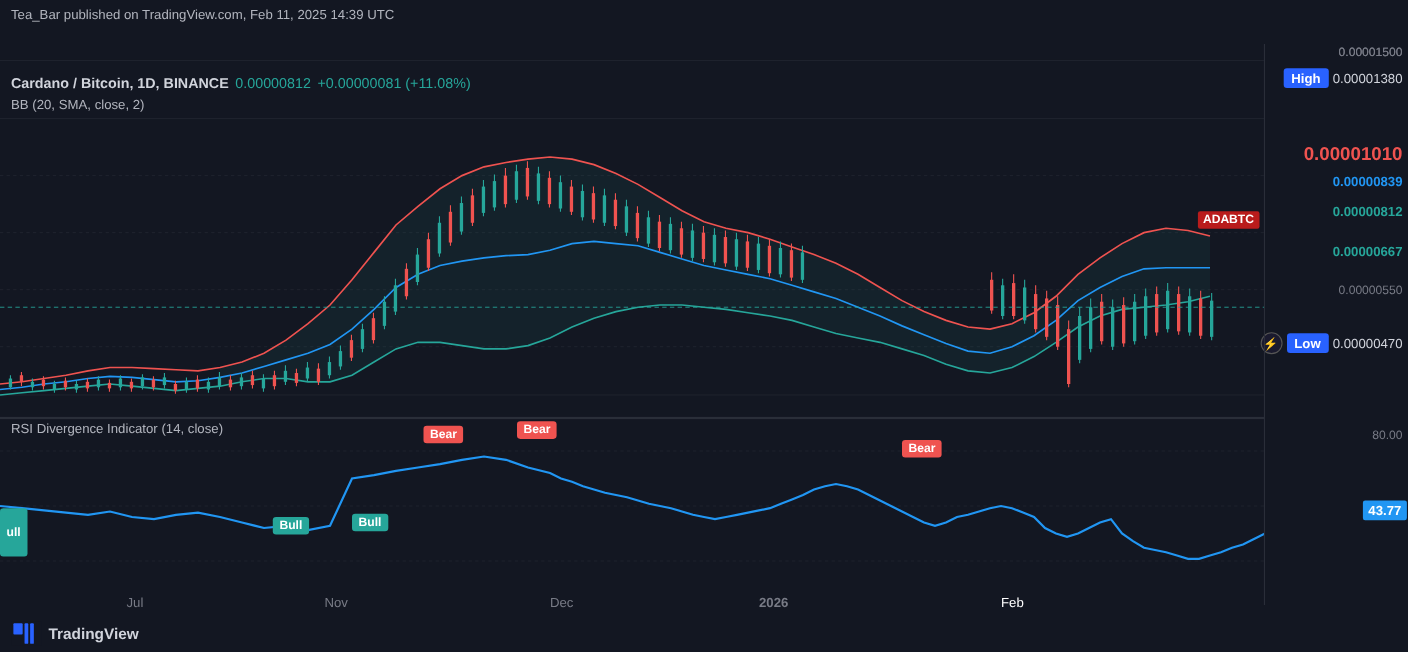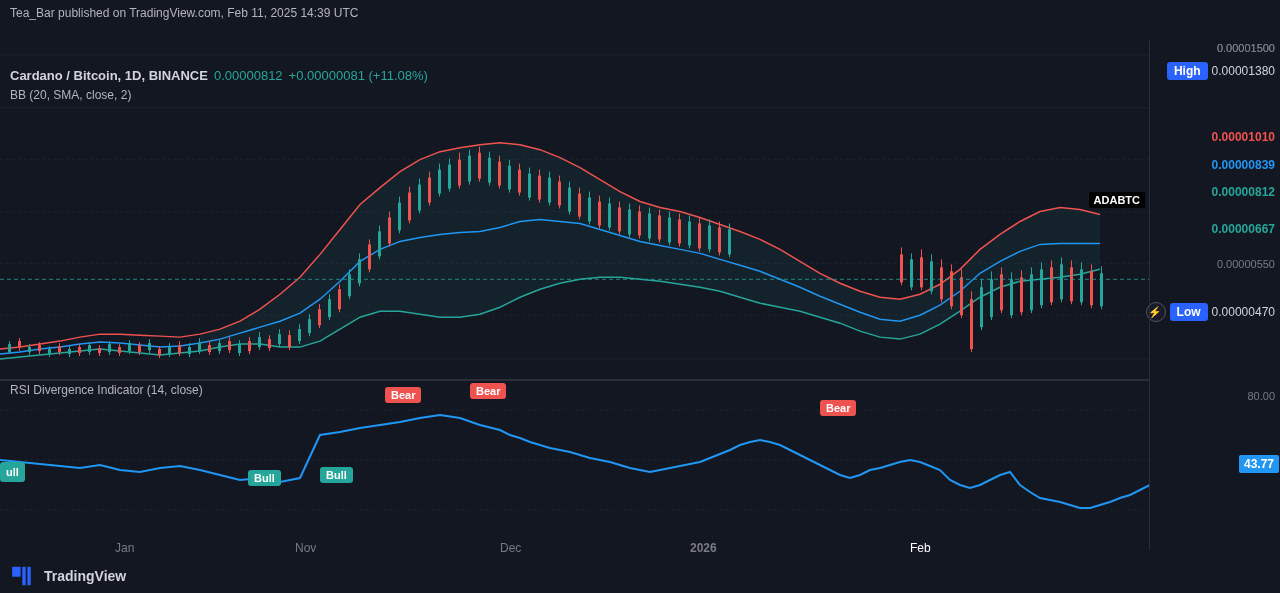--- a/index.html
+++ b/index.html
@@ -351,55 +351,55 @@
       0,80 20,82 40,84 60,86 80,88 100,85 120,90 140,92 160,88 180,86 200,90 220,95 240,100 260,98 280,102 300,98 320,55 340,52 360,48 380,45 400,42 420,38 440,35 460,38 480,45 500,50 510,55 520,58 530,62 540,65 550,68 560,70 570,72 580,75 590,78 600,80 610,82 620,85 630,88 640,90 650,92 660,90 670,88 680,86 690,84 700,82 710,78 720,74 730,70 740,65 750,62 760,60 770,62 780,65 790,70 800,75 810,80 820,85 830,90 840,95 850,98 860,95 870,90 880,88 890,85 900,82 910,80 920,82 930,86 940,90 950,100 960,105 970,108 980,105 990,100 1000,95 1010,92 1020,105 1030,112 1040,118 1050,120 1060,122 1070,125 1080,128 1090,128 1100,125 1110,122 1120,118 1130,115 1140,110 1150,105" fill="none" stroke="#2196f3" stroke-width="2"></polyline>
   </svg>
 
   <div style="position:absolute;right:5px;top:42px;font-size:11px;color:#787b86;">0.00001500</div>
 
   <div style="position:absolute;right:5px;top:62px;display:flex;align-items:center;gap:4px;">
     <span style="background:#2962ff;color:#fff;font-size:12px;font-weight:bold;padding:2px 7px;border-radius:3px;">High</span>
     <span style="color:#d1d4dc;font-size:12px;">0.00001380</span>
   </div>
 
-  <div style="position:absolute;right:5px;top:130px;color:#ef5350;font-size:12px;font-weight:bold;">0.00001010</div>
+  <div style="position:absolute;right:5px;top:130px;color:#ef5350;font-size:17px;font-weight:bold;">0.00001010</div>
 
   <div style="position:absolute;right:5px;top:158px;color:#2196f3;font-size:12px;font-weight:bold;">0.00000839</div>
 
-  <div style="position:absolute;right:135px;top:192px;background:#000000;color:#fff;font-size:11px;font-weight:bold;padding:2px 5px;border-radius:2px;">ADABTC</div>
+  <div style="position:absolute;right:135px;top:192px;background:#b91c1c;color:#fff;font-size:11px;font-weight:bold;padding:2px 5px;border-radius:2px;">ADABTC</div>
 
   <div style="position:absolute;right:5px;top:185px;color:#26a69a;font-size:12px;font-weight:bold;">0.00000812</div>
 
   <div style="position:absolute;right:5px;top:222px;color:#26a69a;font-size:12px;font-weight:bold;">0.00000667</div>
 
   <div style="position:absolute;right:5px;top:258px;color:#787b86;font-size:11px;">0.00000550</div>
 
   <div style="position:absolute;right:5px;top:302px;display:flex;align-items:center;gap:4px;">
     <span style="width:20px;height:20px;border-radius:50%;border:1px solid #555;background:#1a1a2e;display:inline-flex;align-items:center;justify-content:center;font-size:11px;color:#b07fe8;">⚡</span>
     <span style="background:#2962ff;color:#fff;font-size:12px;font-weight:bold;padding:2px 7px;border-radius:3px;">Low</span>
     <span style="color:#d1d4dc;font-size:12px;">0.00000470</span>
   </div>
 
-  <div style="position:absolute;bottom:38px;left:115px;font-size:12px;color:#787b86;">Jan</div>
+  <div style="position:absolute;bottom:38px;left:115px;font-size:12px;color:#787b86;">Jul</div>
   <div style="position:absolute;bottom:38px;left:295px;font-size:12px;color:#787b86;">Nov</div>
   <div style="position:absolute;bottom:38px;left:500px;font-size:12px;color:#787b86;">Dec</div>
   <div style="position:absolute;bottom:38px;left:690px;font-size:12px;color:#787b86;font-weight:bold;">2026</div>
   <div style="position:absolute;bottom:38px;left:910px;font-size:12px;color:#ffffff;margin-top:17px;">Feb</div>
 
   <div style="position:absolute;right:5px;top:390px;font-size:11px;color:#787b86;">80.00</div>
 
   <div style="position:absolute;right:1px;top:455px;background:#2196f3;color:#fff;font-size:12px;font-weight:bold;padding:2px 5px;border-radius:2px;margin-left:48px;">43.77</div>
 
   <div style="position:absolute;left:385px;top:387px;background:#ef5350;color:#fff;font-size:11px;font-weight:bold;padding:2px 6px;border-radius:3px;">Bear</div>
 
   <div style="position:absolute;left:470px;top:383px;background:#ef5350;color:#fff;font-size:11px;font-weight:bold;padding:2px 6px;border-radius:3px;">Bear</div>
 
   <div style="position:absolute;left:820px;top:400px;background:#ef5350;color:#fff;font-size:11px;font-weight:bold;padding:2px 6px;border-radius:3px;">Bear</div>
 
-  <div style="position:absolute;left:0px;top:462px;background:#26a69a;color:#fff;font-size:11px;font-weight:bold;padding:4px 6px;border-radius:3px;">ull</div>
+  <div style="position:absolute;left:0px;top:462px;background:#26a69a;color:#fff;font-size:11px;font-weight:bold;padding:16px 6px;border-radius:3px;">ull</div>
 
   <div style="position:absolute;left:248px;top:470px;background:#26a69a;color:#fff;font-size:11px;font-weight:bold;padding:2px 6px;border-radius:3px;">Bull</div>
 
   <div style="position:absolute;left:320px;top:467px;background:#26a69a;color:#fff;font-size:11px;font-weight:bold;padding:2px 6px;border-radius:3px;">Bull</div>
 
   <div style="position:absolute;right:130px;top:40px;width:1px;height:510px;background:#2a2e39;"></div>
 
   <div style="position:absolute;left:0;top:380px;width:1150px;height:1px;background:#2a2e39;"></div>
 
   <div id="tv-logo">

